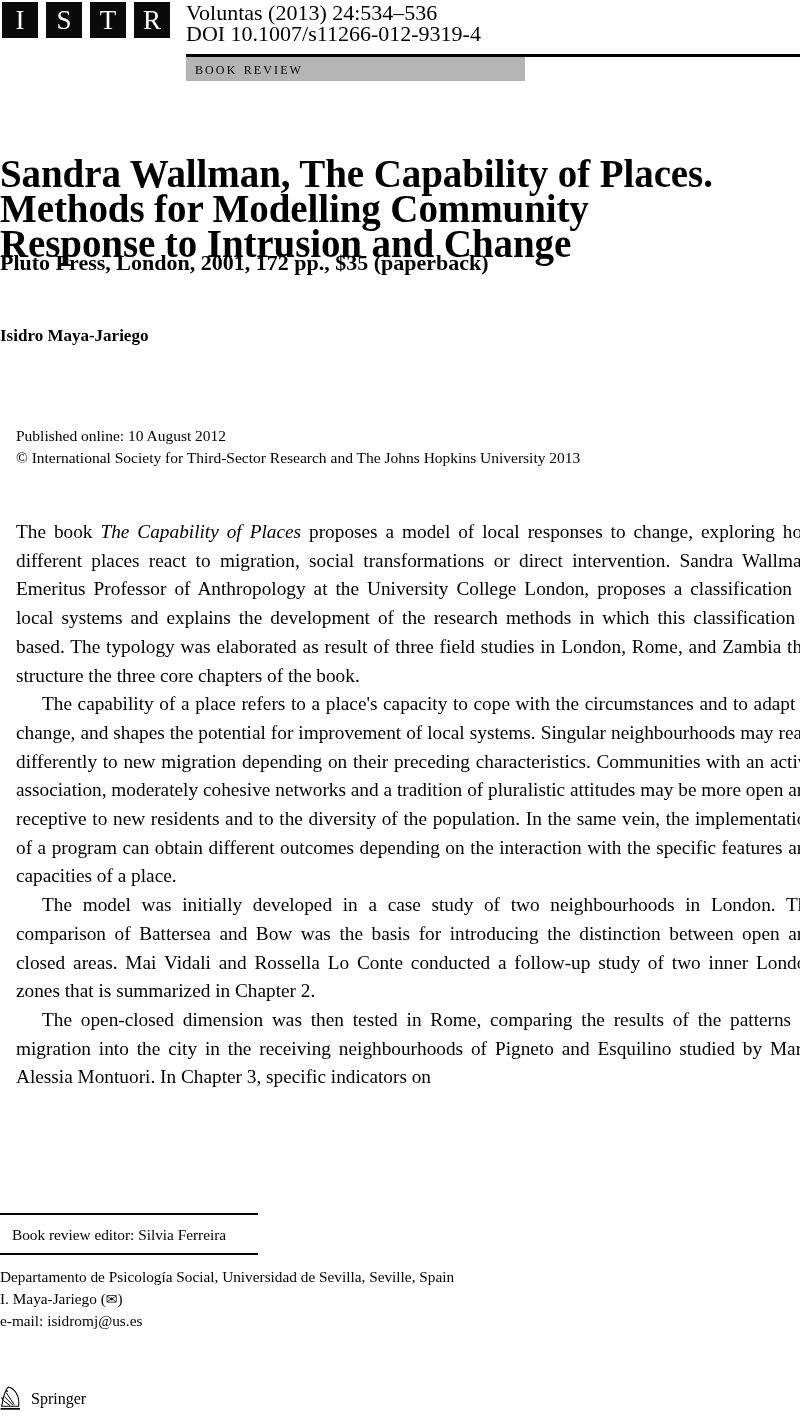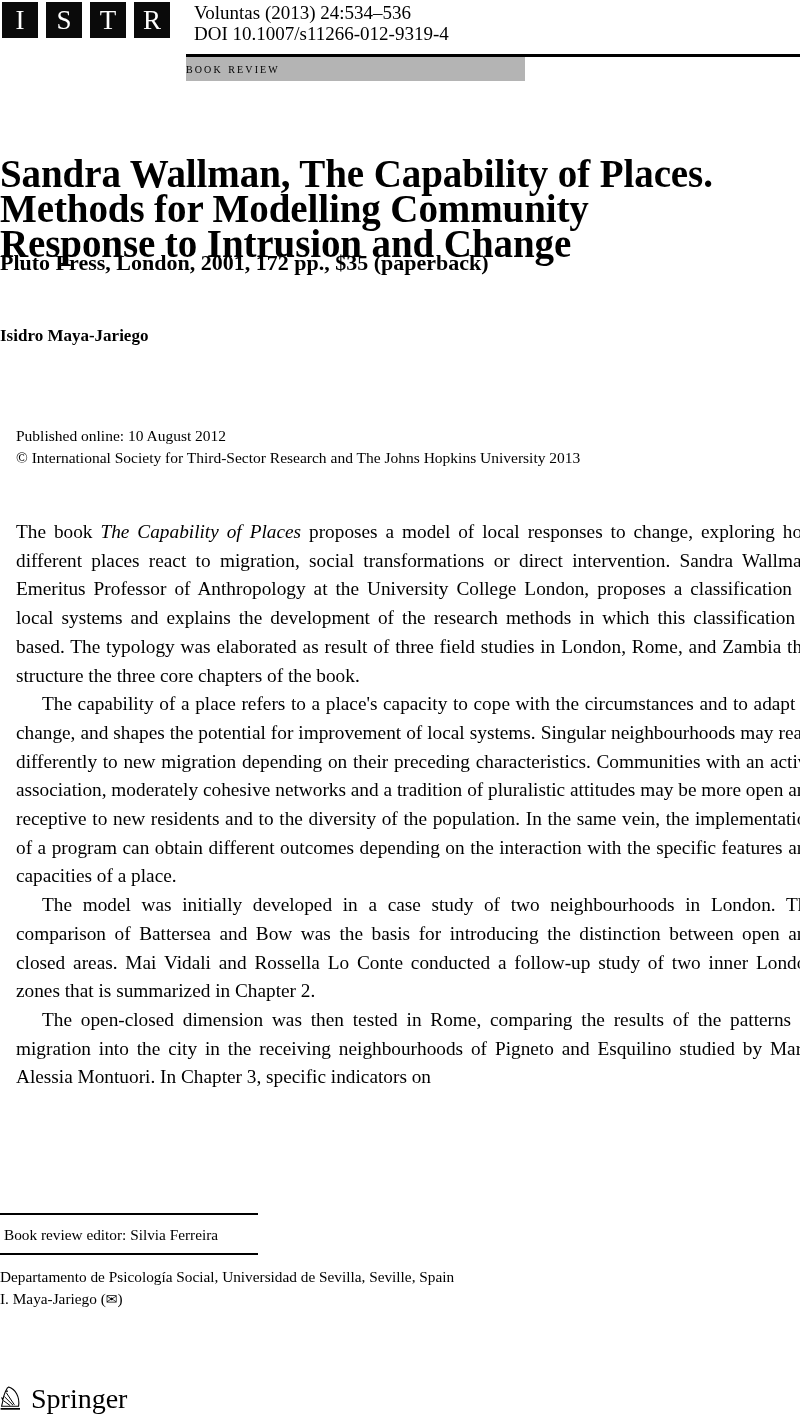--- a/index.html
+++ b/index.html
@@ -61,45 +61,45 @@
     padding: 1px 0 1px 1px;
     white-space: nowrap;
     font-variant: small-caps;
     text-transform: lowercase;
   }
 
   .journal-ref {
     position: absolute;
     left: 186px;
     top: 2px;
-    font-size: 19px;
+    font-size: 22px;
     line-height: 21px;
-    margin-left: 8px;
   }
 
   .hrule-top {
     position: absolute;
     left: 186px;
     top: 54px;
     width: 614px;
     height: 3px;
     background: #000;
   }
   .section-band {
     position: absolute;
     left: 186px;
     top: 57px;
     width: 339px;
     height: 24px;
     background: #b4b4b4;
   }
   .section-band-label {
-    font-size: 14px;
+    font-size: 17px;
     letter-spacing: 2.1px;
     line-height: 24px;
+    padding-left: 9px;
     font-variant: small-caps;
     text-transform: lowercase;
   }
 
   
   .content {
     position: absolute;
     left: 0;
     top: 0;
     width: 800px;
@@ -168,21 +168,21 @@
     width: 800px;
   }
   .fn-rule {
     width: 258px;
     height: 2px;
     background: #000;
   }
   .fn-editor {
     font-size: 15.3px;
     line-height: 21px;
-    padding: 9px 0 8px 4px;
+    padding: 9px 0 8px 12px;
   }
   .fn-contact {
     font-size: 15.3px;
     line-height: 21.5px;
     padding-top: 11px;
   }
   .envelope {
     font-size: 14px;
     letter-spacing: 0;
   }
@@ -195,21 +195,21 @@
     display: flex;
     align-items: center;
     gap: 7px;
   }
   .springer-mark {
     width: 24px;
     height: 26px;
     display: block;
   }
   .springer-word {
-    font-size: 28px;
+    font-size: 16px;
     line-height: 26px;
   }
 </style>
 </head>
 <body>
 
 <div class="masthead">
 
   <div class="istr-logo">
     <div class="istr-squares">
@@ -252,20 +252,21 @@
   </div>
 </div>
 
 <div class="footnotes">
   <div class="fn-rule"></div>
   <div class="fn-editor">Book review editor: Silvia Ferreira</div>
   <div class="fn-rule"></div>
   <div class="fn-contact">
     <div>Departamento de Psicología Social, Universidad de Sevilla, Seville, Spain</div>
     <div><span>I. Maya-Jariego (</span><span class="envelope">✉</span><span>)</span></div>
+    <div>e-mail: isidromj@us.es</div>
   </div>
 </div>
 
 <div class="springer">
   <svg class="springer-mark" viewBox="0 0 24 26">
     <path d="M7.2 2.2 C6.4 3.6 5.6 5.0 5.0 6.6 C4.2 8.6 3.6 10.6 3.2 12.6 L2.0 12.2 L3.0 14.4 L1.6 20.2 L18.6 20.2 C19.2 16.0 18.6 11.4 16.6 7.8 C14.8 4.4 11.8 2.0 8.6 1.0 Z" fill="none" stroke="#000" stroke-width="1.1"></path>
     <path d="M6.2 6.6 L14.4 18.8" stroke="#000" stroke-width="1" fill="none"></path>
     <path d="M4.4 10.6 L13.0 19.2" stroke="#000" stroke-width="1" fill="none"></path>
     <path d="M3.4 14.6 L10.2 19.6" stroke="#000" stroke-width="1" fill="none"></path>
     <circle cx="7.0" cy="5.2" r="0.85" fill="#000"></circle>

